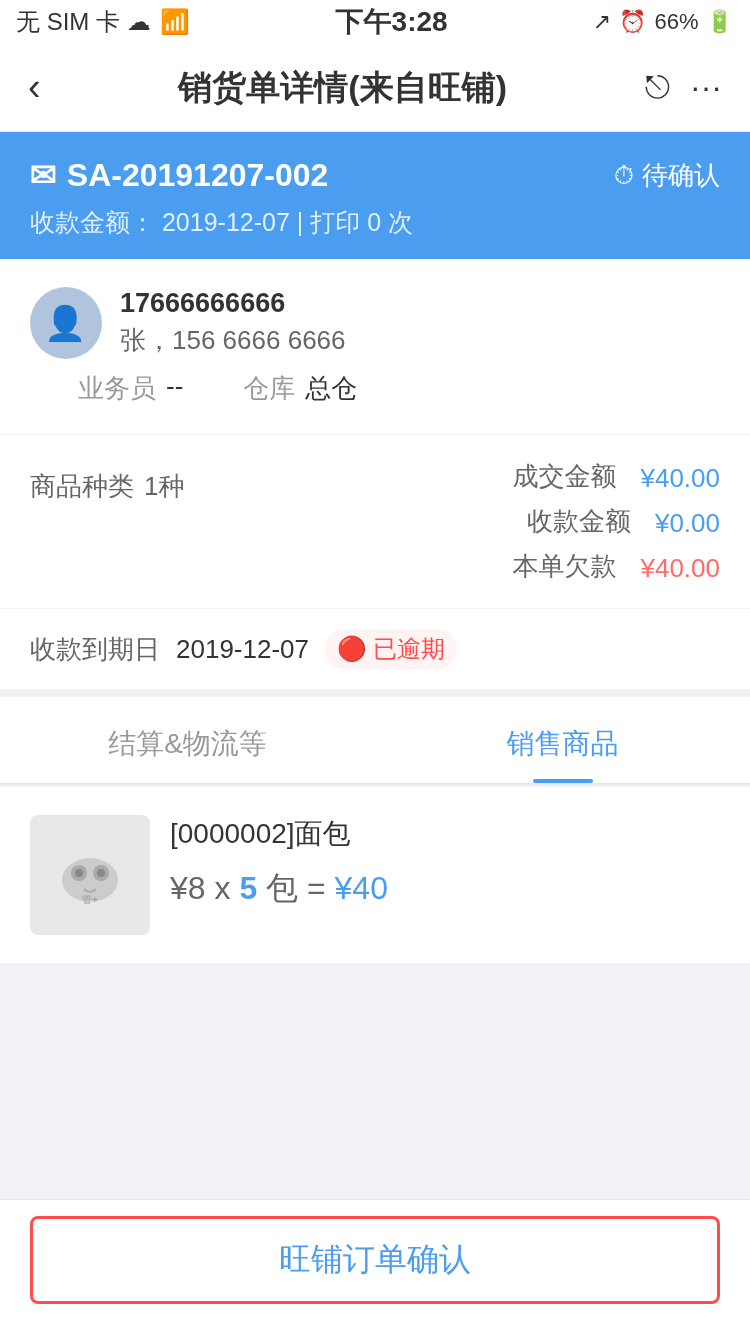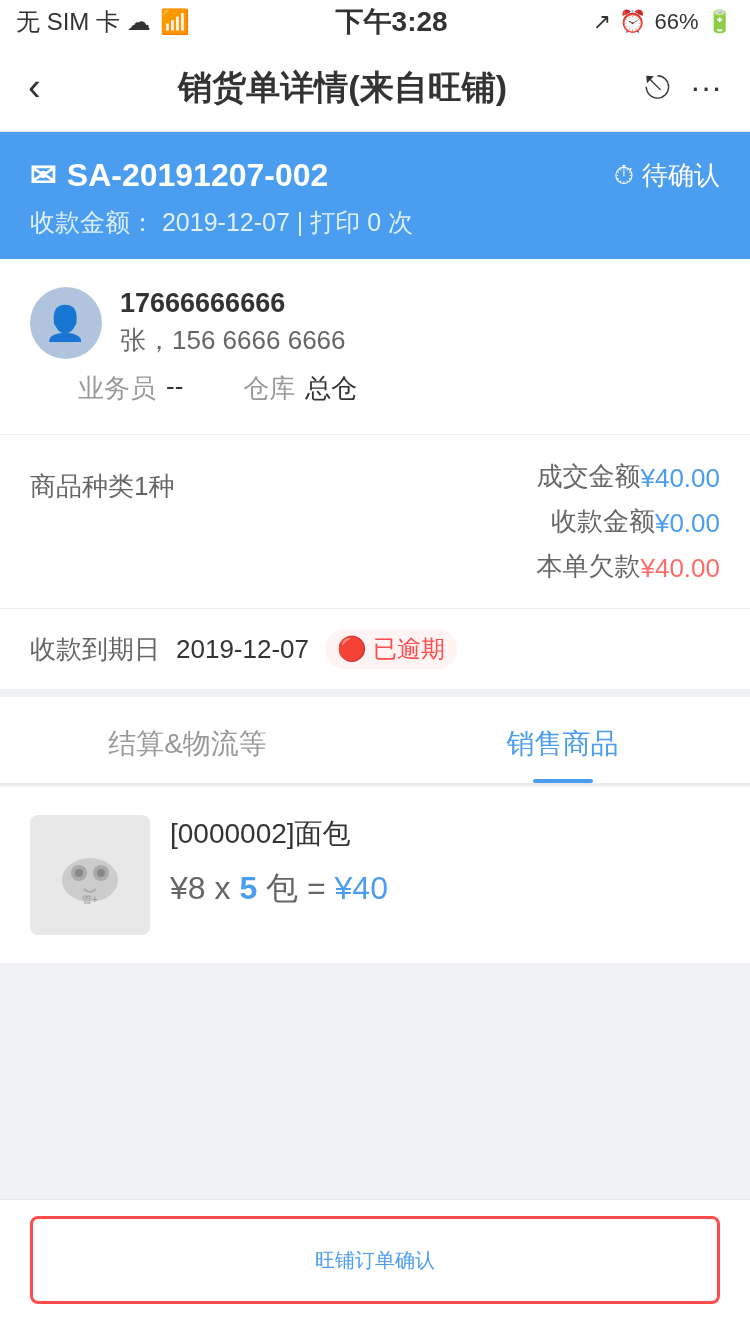--- a/index.html
+++ b/index.html
@@ -131,34 +131,34 @@
     
     .summary-section {
       background: #fff;
       padding: 24px 30px;
       border-bottom: 1px solid #f0f0f0;
       display: flex;
       align-items: flex-start;
       justify-content: space-between;
     }
     .summary-left { display: flex; flex-direction: column; justify-content: center; padding-top: 10px; }
-    .summary-item { display: flex; font-size: 26px; color: #666; text-align: right; }
+    .summary-item { display: flex; gap: 10px; font-size: 26px; color: #666; text-align: right; }
     .summary-right {
       display: flex;
       flex-direction: column;
       gap: 10px;
       align-items: flex-end;
     }
     .amount-row {
       display: flex;
       align-items: flex-end;
       font-size: 26px;
     }
     .amount-label { color: #666; }
-    .amount-value { color: #4a9def; font-weight: 500; }
+    .amount-value { color: #4a9def; font-weight: 500; margin-left: 24px; }
     .amount-value.red { color: #ff6b6b; }
 
     
     .due-section {
       background: #fff;
       padding: 20px 30px;
       border-bottom: 8px solid #f0f2f5;
       display: flex;
       align-items: center;
       gap: 16px;
@@ -252,21 +252,21 @@
       padding: 16px 30px 30px;
       border-top: 1px solid #e8e8e8;
     }
     .confirm-btn {
       width: 100%;
       height: 88px;
       border: 3px solid #ff4d4d;
       border-radius: 8px;
       background: #fff;
       color: #4a9def;
-      font-size: 20px;
+      font-size: 32px;
       font-weight: 500;
       cursor: pointer;
       display: flex; align-items: center; justify-content: center;
     }
 
     
     .bottom-spacer { height: 140px; }
   </style>
 </head>
 <body>

